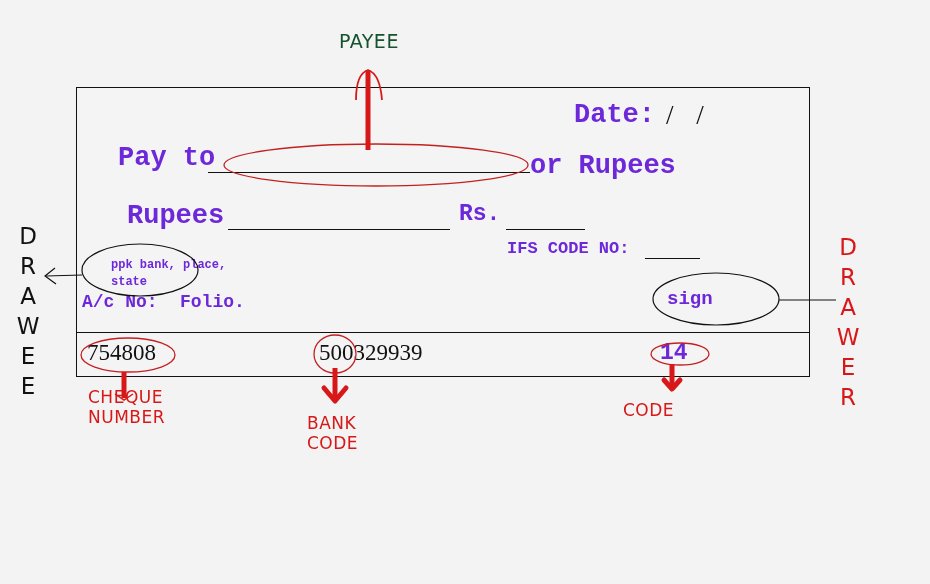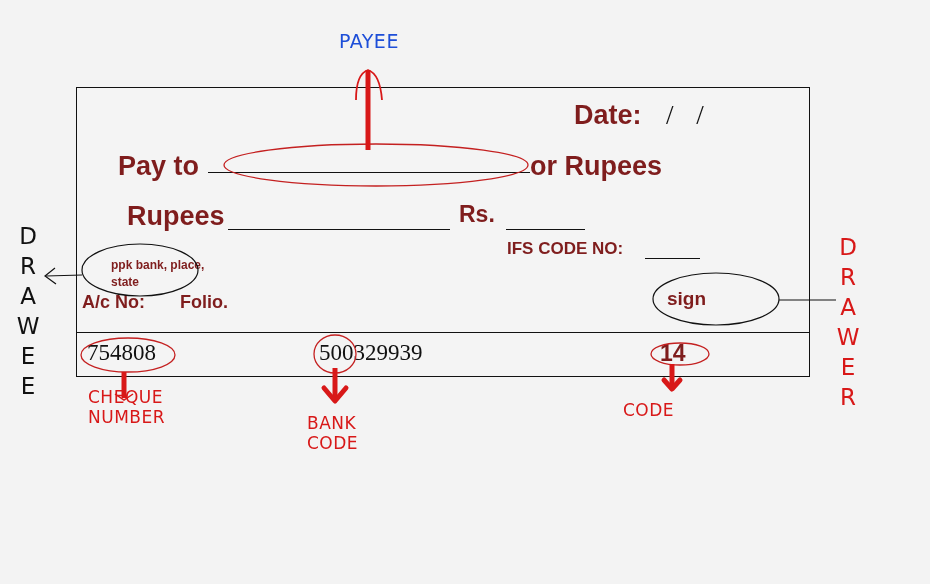--- a/index.html
+++ b/index.html
@@ -1,37 +1,37 @@
 <!DOCTYPE html>
 <html><head>
 <meta charset="utf-8">
 <style>
   html, body { margin:0; padding:0; }
   body { width:930px; height:584px; background:#f3f3f3; position:relative; overflow:hidden; font-family:"Liberation Serif", serif; }
   .abs { position:absolute; }
   .cheque { position:absolute; left:76px; top:87px; width:734px; height:290px; border:1.5px solid #111; box-sizing:border-box; background:#f4f4f4; }
   .divider { position:absolute; left:76px; top:332px; width:734px; height:0; border-top:1.5px solid #111; }
-  .serif-b { font-family:Liberation Sans, sans-serif; font-weight:bold; color:#7f1d1d; }
+  .serif-b { font-family:Liberation Mono, monospace; font-weight:bold; color:#6d28d9; }
   .serif { font-family:"Liberation Serif", serif; color:#111; }
   .line { position:absolute; height:0; border-top:1.4px solid #111; }
   .red { color:#d81818; }
   .lbl-red { font-family:"DejaVu Sans", sans-serif; color:#d81818; font-size:17px; line-height:20px; letter-spacing:0.5px; }
   .vert { font-family:"DejaVu Sans", sans-serif; font-size:23px; line-height:30px; text-align:center; width:24px; }
   svg { position:absolute; left:0; top:0; }
 </style>
 </head>
 <body>
 
 <div class="cheque"></div>
 <div class="divider"></div>
 
 <div class="abs serif-b" style="left:574px; top:100px; font-size:27px;">Date:</div>
 <div class="abs serif" style="left:666px; top:100px; font-size:27px; letter-spacing:8px;">/ /</div>
 
-<div class="abs serif-b" style="left:118px; top:143px; font-size:27px;margin-top:8px;">Pay to</div>
+<div class="abs serif-b" style="left:118px; top:143px; font-size:27px;">Pay to</div>
 <div class="line" style="left:208px; top:172px; width:322px;"></div>
 <div class="abs serif-b" style="left:530px; top:151px; font-size:27px;">or Rupees</div>
 
 <div class="abs serif-b" style="left:127px; top:201px; font-size:27px;">Rupees</div>
 <div class="line" style="left:228px; top:229px; width:222px;"></div>
 <div class="abs serif-b" style="left:459px; top:201px; font-size:23px;">Rs.</div>
 <div class="line" style="left:506px; top:229px; width:79px;"></div>
 
 <div class="abs serif-b" style="left:507px; top:239px; font-size:17px;">IFS CODE NO:</div>
 <div class="line" style="left:645px; top:258px; width:55px;"></div>
@@ -72,21 +72,21 @@
 
   <ellipse cx="335" cy="354" rx="21" ry="19" fill="none" stroke="#c42020" stroke-width="1.3"></ellipse>
   <line x1="335" y1="368" x2="335" y2="398" stroke="#d81818" stroke-width="5"></line>
   <path d="M324 388 L335 401 L346 388" fill="none" stroke="#d81818" stroke-width="5" stroke-linejoin="round" stroke-linecap="round"></path>
 
   <ellipse cx="680" cy="354" rx="29" ry="11" fill="none" stroke="#c42020" stroke-width="1.3"></ellipse>
   <line x1="672" y1="364" x2="672" y2="387" stroke="#d81818" stroke-width="5"></line>
   <path d="M664 380 L672 389 L680 380" fill="none" stroke="#d81818" stroke-width="5" stroke-linejoin="round" stroke-linecap="round"></path>
 </svg>
 
-<div class="abs" style="left:339px; top:30px; font-family:'DejaVu Sans', sans-serif; font-size:19px; color:#1d4ed8; letter-spacing:0.5px;">PAYEE</div>
+<div class="abs" style="left:339px; top:30px; font-family:'DejaVu Sans', sans-serif; font-size:19px; color:#14532d; letter-spacing:0.5px;">PAYEE</div>
 
 <div class="abs vert" style="left:16px; top:221px; color:#111;">
   <div>D</div>
   <div>R</div>
   <div>A</div>
   <div>W</div>
   <div>E</div>
   <div>E</div>
 </div>
 

